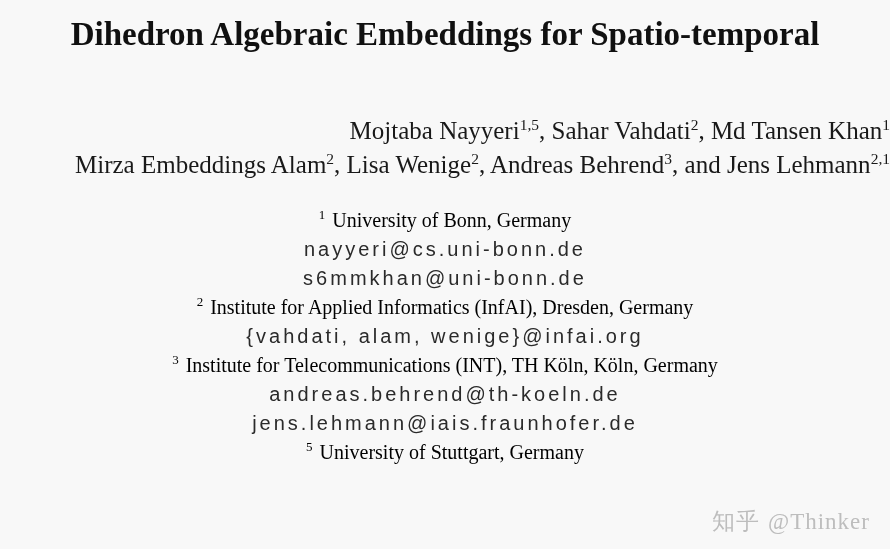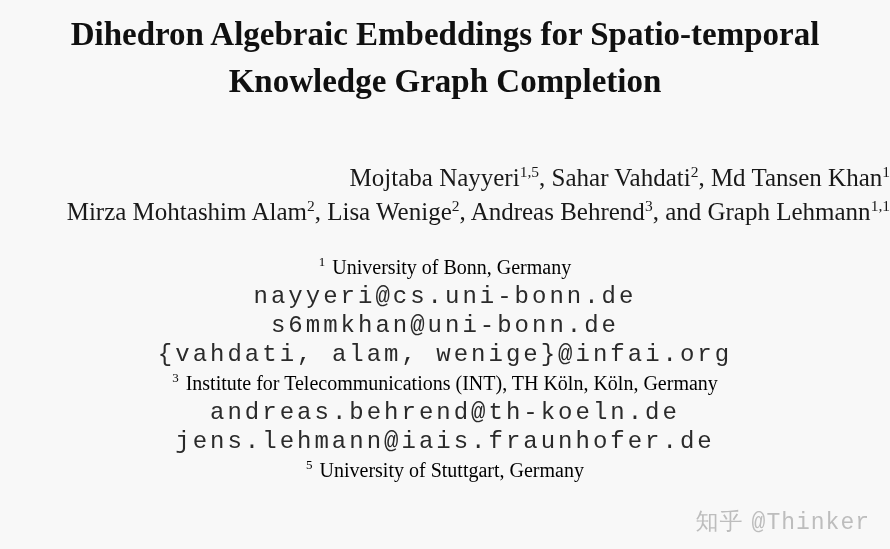--- a/index.html
+++ b/index.html
@@ -56,57 +56,57 @@
     white-space: nowrap;
     color: #000000;
   }
   .aff-line sup {
     font-size: 65%;
     line-height: 0;
     vertical-align: super;
     margin-right: 7px;
   }
   .aff-line.email {
-    font-family: Liberation Mono, monospace;
-    font-size: 24px;
+    font-family: Liberation Sans, sans-serif;
+    font-size: 20px;
     letter-spacing: 3px;
     color: #2a2a2a;
   }
   .watermark {
     position: absolute;
     right: 20px;
     bottom: 12px;
-    font-family: Liberation Mono, monospace;
+    font-family: Liberation Serif, serif;
     font-size: 23px;
     letter-spacing: 1px;
     white-space: nowrap;
   }
   .watermark .wm-logo {
     margin-right: 8px;
   }
 </style>
 </head>
 <body>
 
 <div class="page">
 
   <div class="title-block">
     <div class="title-line">Dihedron Algebraic Embeddings for Spatio-temporal</div>
-    <div class="title-line">Knowledge Graph Completion</div>
   </div>
 
   <div class="authors-block">
       <div class="author-line"><span>Mojtaba Nayyeri</span><sup>1,5</sup>, <span>Sahar Vahdati</span><sup>2</sup>, <span>Md Tansen Khan</span><sup>1</sup></div>
-      <div class="author-line"><span>Mirza Mohtashim Alam</span><sup>2</sup>, <span>Lisa Wenige</span><sup>2</sup>, <span>Andreas Behrend</span><sup>3</sup>, and <span>Graph Lehmann</span><sup>1,1</sup></div>
+      <div class="author-line"><span>Mirza Embeddings Alam</span><sup>2</sup>, <span>Lisa Wenige</span><sup>2</sup>, <span>Andreas Behrend</span><sup>3</sup>, and <span>Jens Lehmann</span><sup>2,1</sup></div>
     </div>
 
   <div class="affiliations-block">
       <div class="aff-line affiliation"><sup>1</sup>University of Bonn, Germany</div>
       <div class="aff-line email">nayyeri@cs.uni-bonn.de</div>
       <div class="aff-line email">s6mmkhan@uni-bonn.de</div>
+      <div class="aff-line affiliation"><sup>2</sup>Institute for Applied Informatics (InfAI), Dresden, Germany</div>
       <div class="aff-line email">{vahdati, alam, wenige}@infai.org</div>
       <div class="aff-line affiliation"><sup>3</sup>Institute for Telecommunications (INT), TH Köln, Köln, Germany</div>
       <div class="aff-line email">andreas.behrend@th-koeln.de</div>
       <div class="aff-line email">jens.lehmann@iais.fraunhofer.de</div>
       <div class="aff-line affiliation"><sup>5</sup>University of Stuttgart, Germany</div>
     </div>
 
   <div class="watermark" style="color: rgb(189, 189, 189);">
     <span class="wm-logo">知乎</span><span>@Thinker</span>
   </div>

